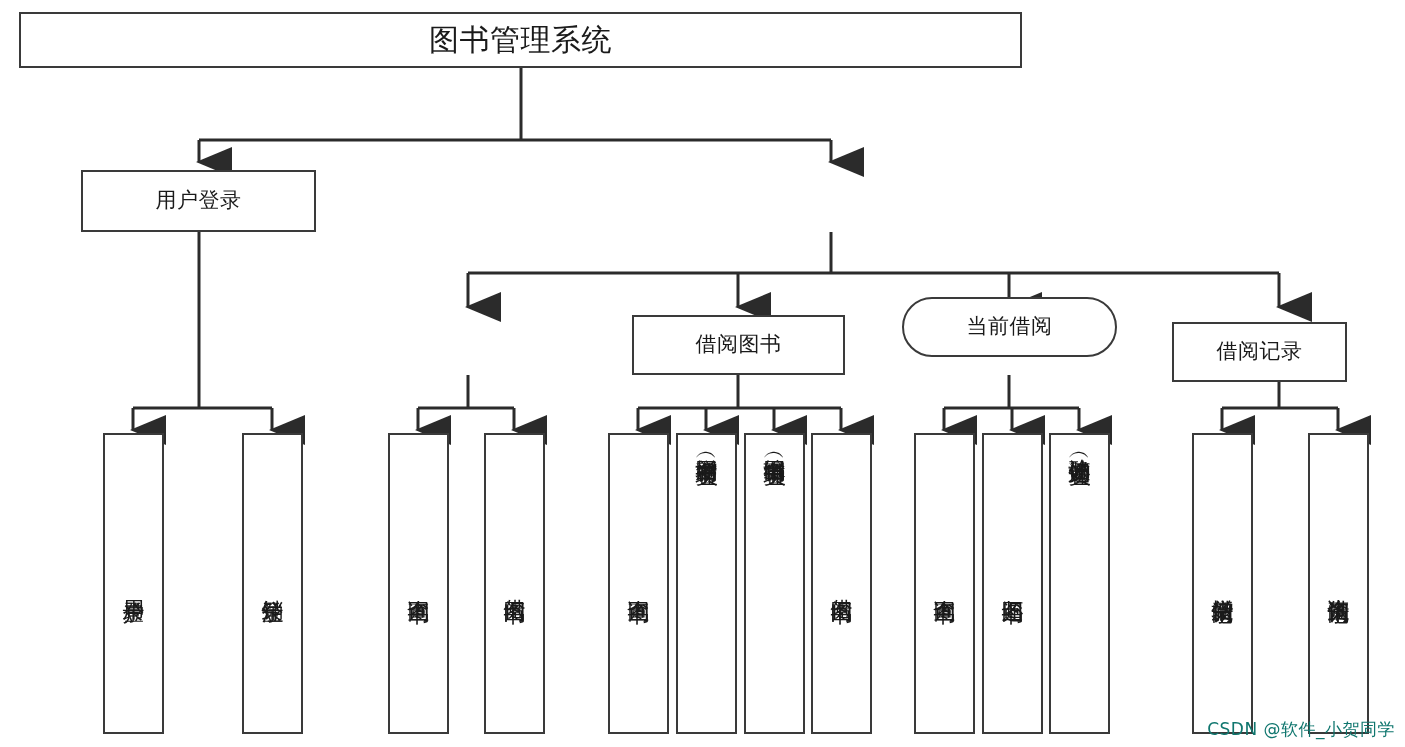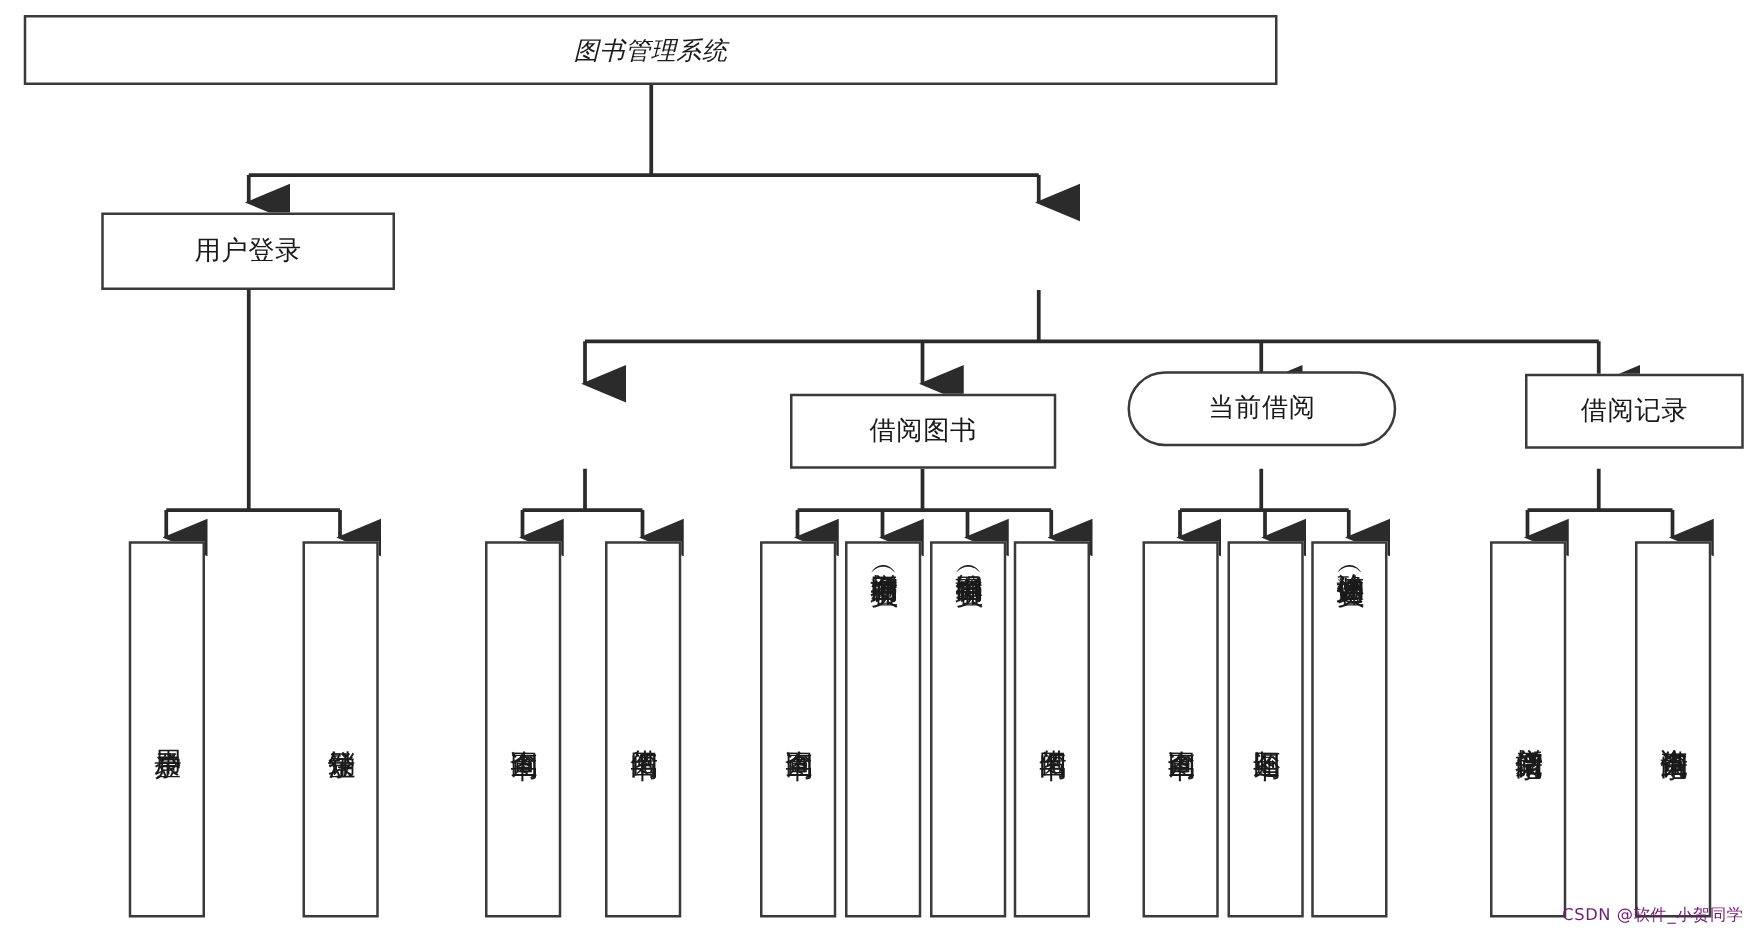--- a/index.html
+++ b/index.html
@@ -41,22 +41,21 @@
     display: block;
     line-height: 1.12;
     letter-spacing: 0.5px;
   }
   
   .node.horiz .label {
     font-size: 21px;
     writing-mode: horizontal-tb;
   }
   .node.root .label {
-    font-size: 20px;
-    font-style: italic;
+    font-size: 30px;
   }
   
   .node.vert {
     align-items: flex-start;
     justify-content: center;
     padding-top: 6px;
   }
   .node.vert .label {
     writing-mode: vertical-rl;
     text-orientation: upright;
@@ -66,22 +65,22 @@
     white-space: nowrap;
   }
   .node.vert.mid {
     align-items: center;
     padding-top: 0;
   }
   .watermark {
     position: absolute;
     right: 10px;
     bottom: 6px;
-    font-size: 13px;
-    color: #701a75;
+    font-size: 17px;
+    color: #0f766e;
     letter-spacing: 0.5px;
     white-space: nowrap;
     user-select: none;
   }
 </style>
 </head>
 <body>
 
 <div id="canvas">
 
@@ -147,21 +146,21 @@
 
 
   <div class="node horiz" style="left:632px; top:315px; width:213px; height:60px;">
     <span class="label">借阅图书</span>
   </div>
 
   <div class="node horiz" style="left:902px; top:297px; width:215px; height:60px;border-radius:30px;">
     <span class="label">当前借阅</span>
   </div>
 
-  <div class="node horiz" style="left:1172px; top:299px; width:175px; height:60px;margin-left:48px;">
+  <div class="node horiz" style="left:1172px; top:322px; width:175px; height:60px;">
     <span class="label">借阅记录</span>
   </div>
 
   <div class="node vert mid" style="left:103px; top:433px; width:61px; height:301px;">
     <span class="label">用户登录</span>
   </div>
   <div class="node vert mid" style="left:242px; top:433px; width:61px; height:301px;">
     <span class="label">注销登录</span>
   </div>
 

